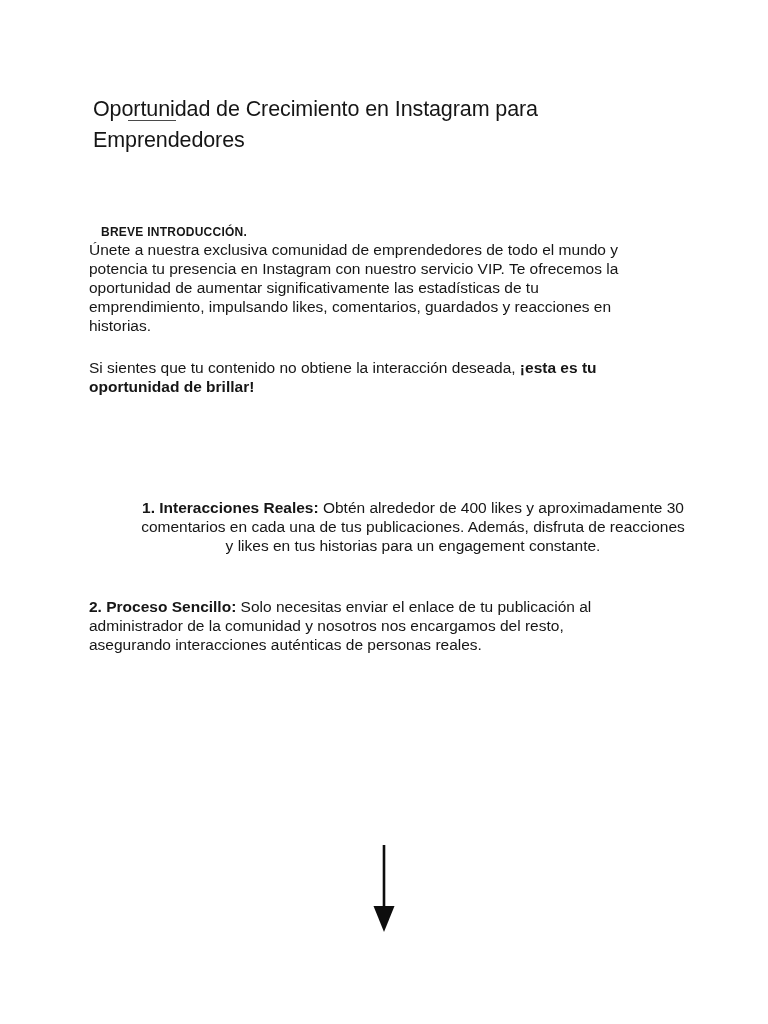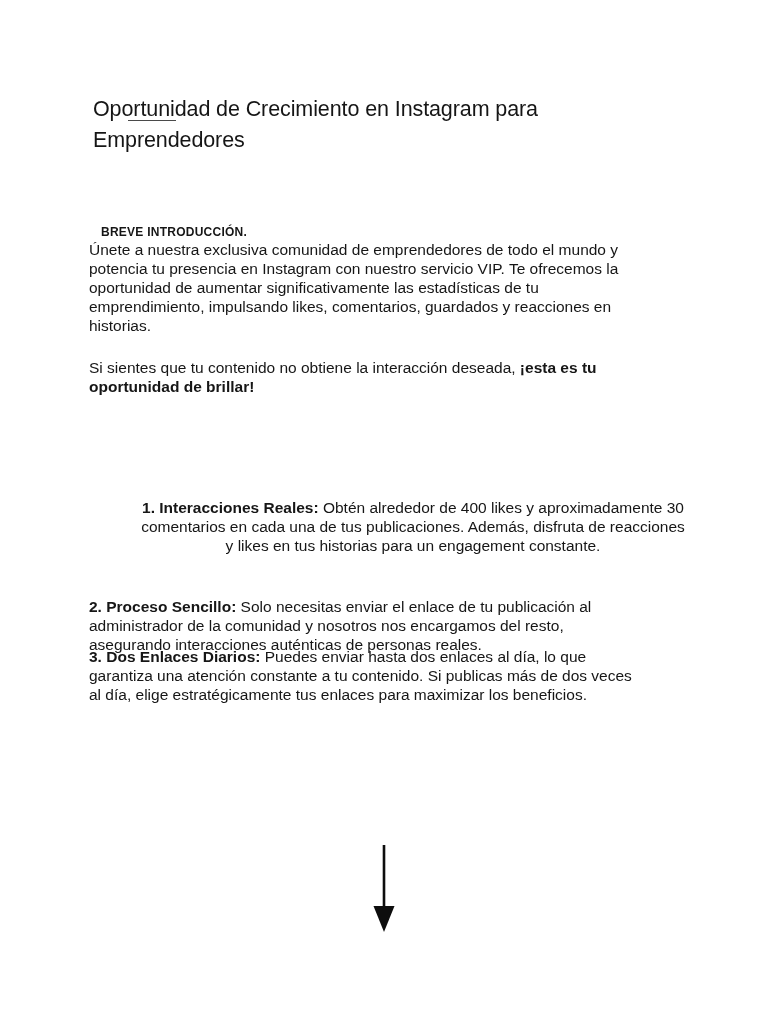--- a/index.html
+++ b/index.html
@@ -87,23 +87,20 @@
 
 
   <p class="abs body-text item-1"><span class="bold">1. Interacciones Reales:</span><span> Obtén alrededor de 400 likes y aproximadamente 30
 comentarios en cada una de tus publicaciones. Además, disfruta de reacciones
 y likes en tus historias para un engagement constante.</span></p>
 
   <p class="abs body-text item-2"><span class="bold">2. Proceso Sencillo:</span><span> Solo necesitas enviar el enlace de tu publicación al
 administrador de la comunidad y nosotros nos encargamos del resto,
 asegurando interacciones auténticas de personas reales.</span></p>
 
-  <p class="abs body-text item-3"><span class="bold">3. Dos Enlaces Diarios:</span><span> Puedes enviar hasta dos enlaces al día, lo que
-garantiza una atención constante a tu contenido. Si publicas más de dos veces
-al día, elige estratégicamente tus enlaces para maximizar los beneficios.</span></p>
 
 
   <svg class="down-arrow" viewBox="0 0 22 87" aria-hidden="true">
     <rect x="9.7" y="0" width="2.6" height="64" fill="#0d0d0d"></rect>
     <polygon points="0.5,61 21.5,61 11,87" fill="#0d0d0d"></polygon>
   </svg>
 
 </div>
 
 </body></html>

